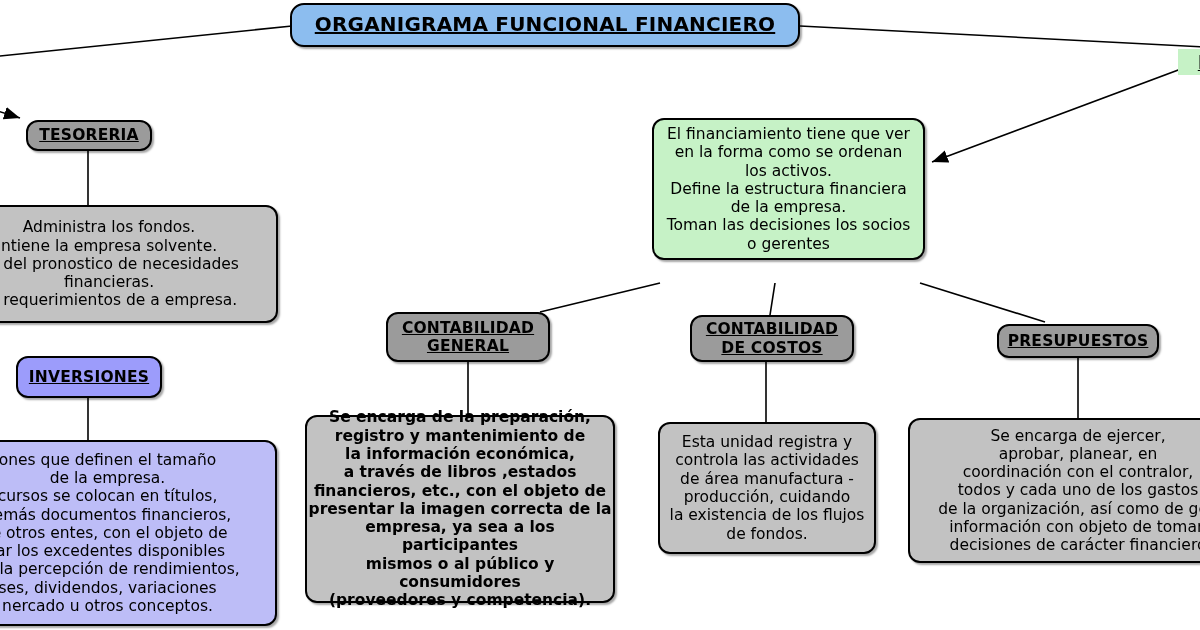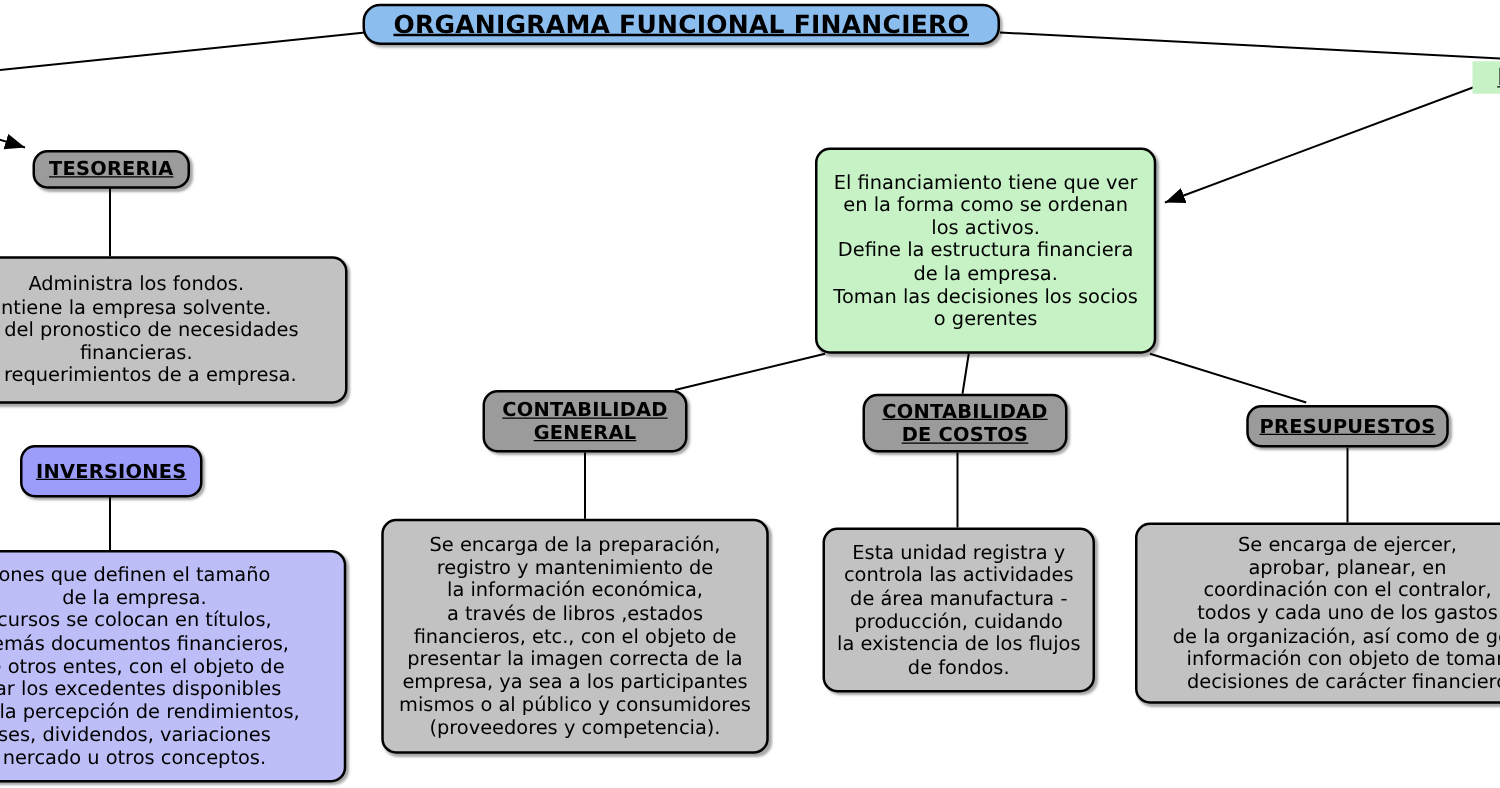--- a/index.html
+++ b/index.html
@@ -78,21 +78,21 @@
 
     <line x1="660" y1="283" x2="540" y2="312" stroke="#000" stroke-width="1.6"></line>
     <line x1="775" y1="283" x2="770" y2="315" stroke="#000" stroke-width="1.6"></line>
     <line x1="920" y1="283" x2="1045" y2="322" stroke="#000" stroke-width="1.6"></line>
 
     <line x1="468" y1="362" x2="468" y2="415" stroke="#000" stroke-width="1.6"></line>
     <line x1="766" y1="362" x2="766" y2="422" stroke="#000" stroke-width="1.6"></line>
     <line x1="1078" y1="358" x2="1078" y2="418" stroke="#000" stroke-width="1.6"></line>
   </svg>
 
-  <div class="node title-node hdr" style="left:290px;top:3px;width:510px;height:33px;">
+  <div class="node title-node hdr" style="left:290px;top:3px;width:510px;height:44px;">
     <span class="txt">ORGANIGRAMA FUNCIONAL FINANCIERO</span>
   </div>
 
   <div class="node green-tag hdr" style="left:1178px;top:49px;width:60px;height:26px;">
     <span class="txt">FI</span>
   </div>
 
   <div class="node gray-hdr hdr" style="left:26px;top:120px;width:126px;height:31px;">
     <span class="txt">TESORERIA</span>
   </div>
@@ -112,35 +112,35 @@
 de la empresa.
 cursos se colocan en títulos,
 demás documentos financieros,
 le otros entes, con el objeto de
 tar los excedentes disponibles
 de la percepción de rendimientos,
 ses, dividendos, variaciones
 nercado u otros conceptos.</span>
   </div>
 
-  <div class="node green-desc" style="left:652px;top:118px;width:273px;height:165px;">
+  <div class="node green-desc" style="left:652px;top:118px;width:273px;height:142px;">
     <span class="txt">El financiamiento tiene que ver
 en la forma como se ordenan
 los activos.
 Define la estructura financiera
 de la empresa.
 Toman las decisiones los socios
 o gerentes</span>
   </div>
 
   <div class="node gray-hdr hdr" style="left:386px;top:312px;width:164px;height:50px;">
     <span class="txt">CONTABILIDAD 
 GENERAL</span>
   </div>
-  <div class="node gray-desc" style="left:305px;top:415px;width:310px;height:188px;">
+  <div class="node gray-desc" style="left:305px;top:415px;width:310px;height:188px;font-weight:bold;">
     <span class="txt">Se encarga de la preparación,
 registro y mantenimiento de
 la información económica,
 a través de libros ,estados
 financieros, etc., con el objeto de
 presentar la imagen correcta de la
 empresa, ya sea a los participantes
 mismos o al público y consumidores
 (proveedores y competencia).</span>
   </div>

